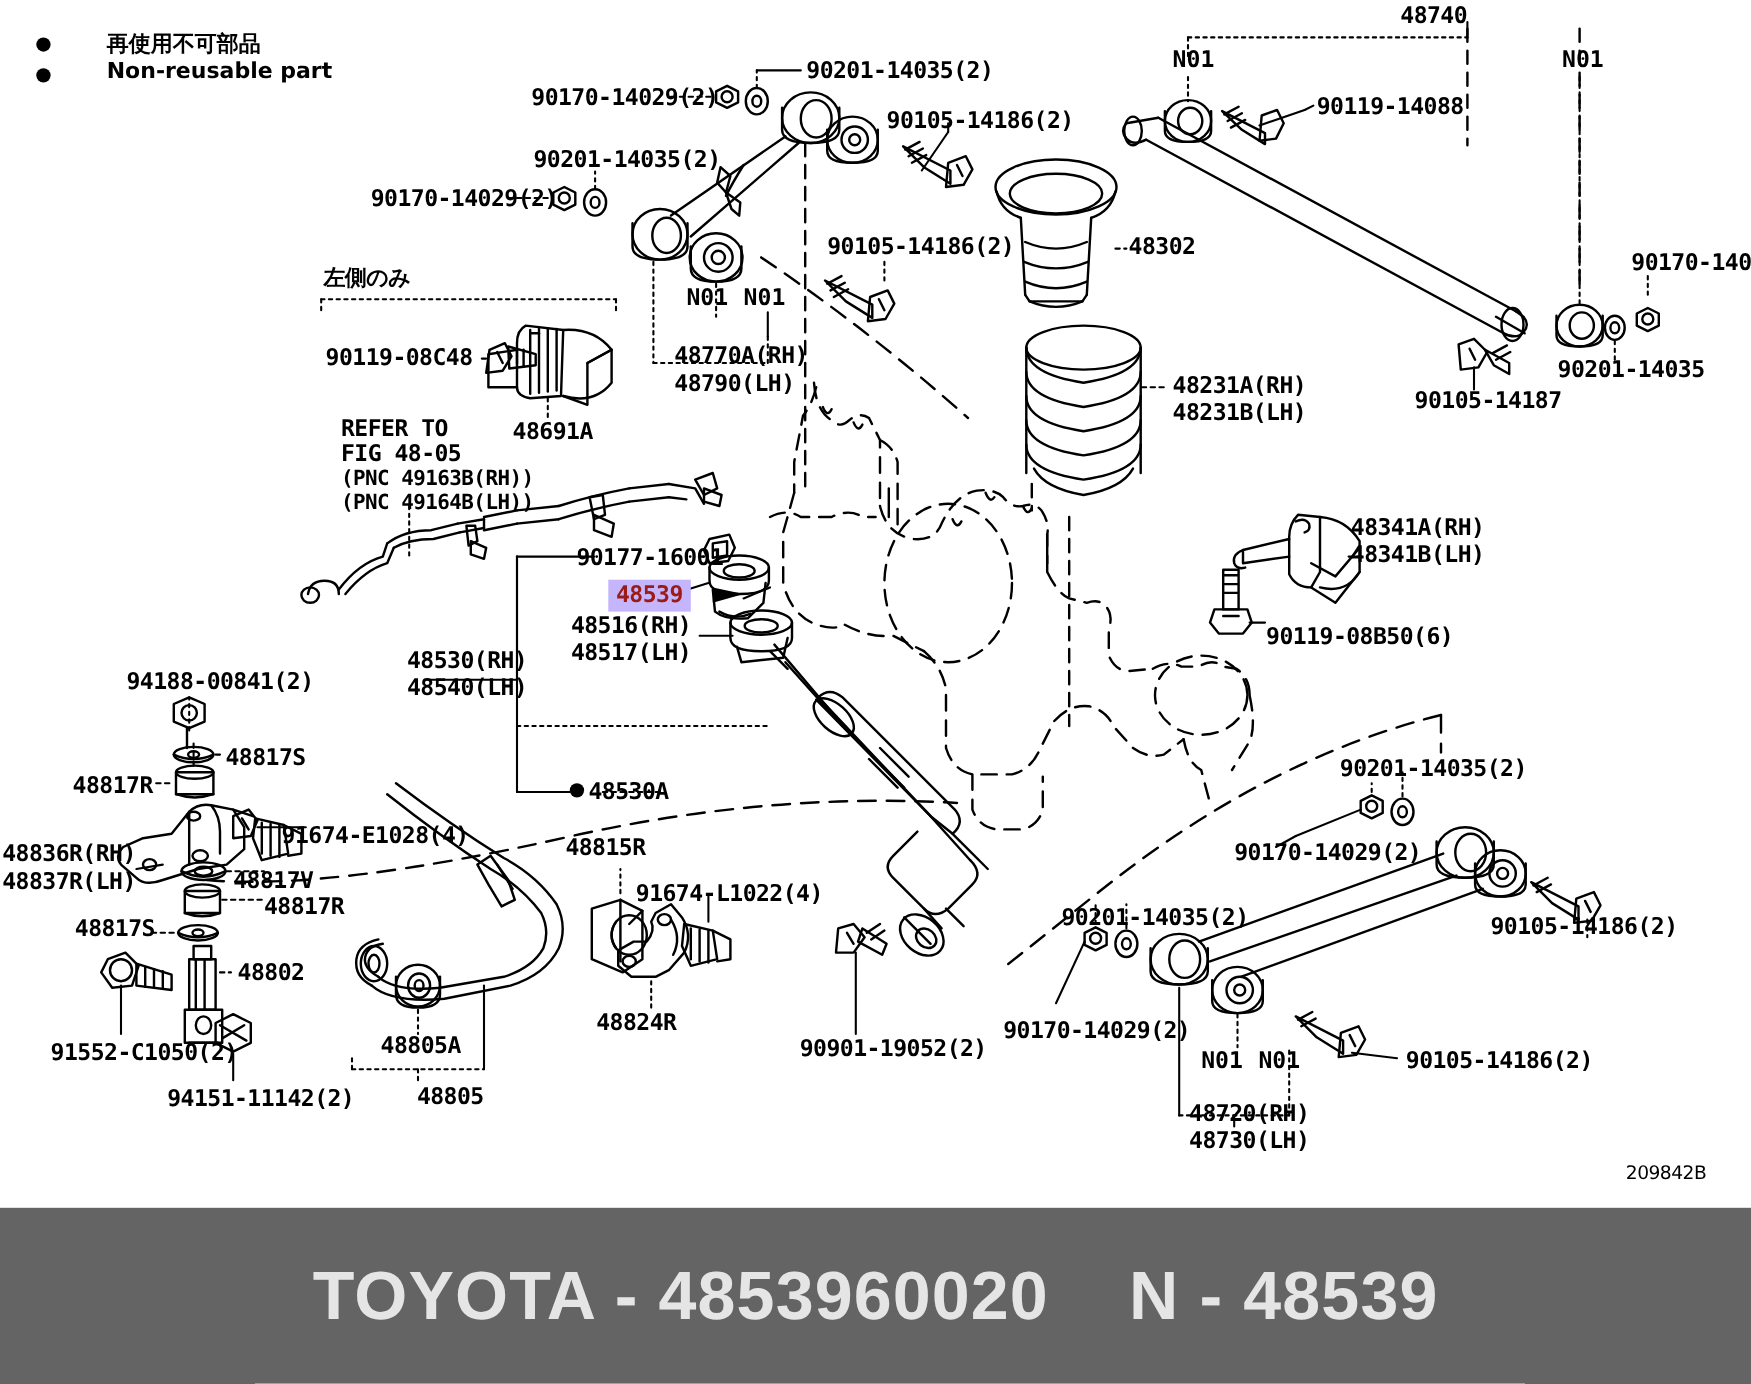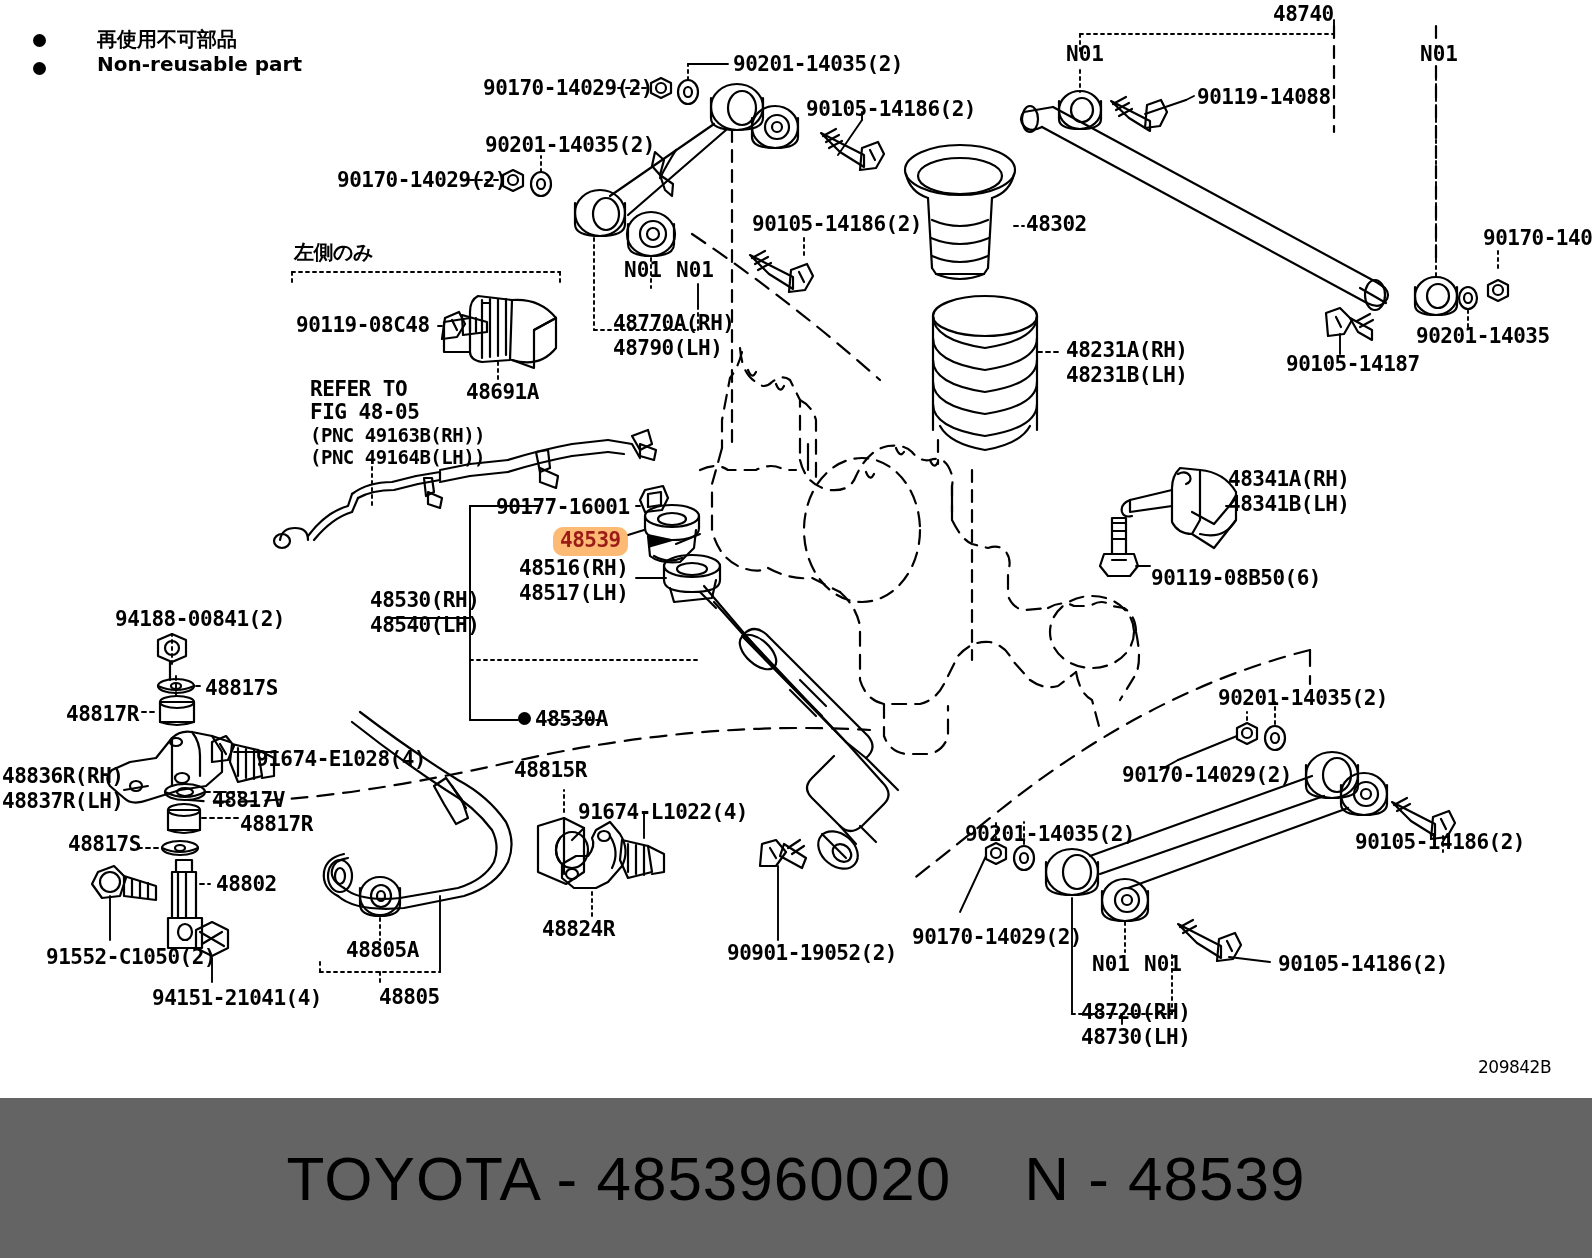--- a/index.html
+++ b/index.html
@@ -20,37 +20,37 @@
   }
   .lbl.sm{font-size:19px;line-height:23px;}
   .lbl.n01{font-size:21px;font-weight:bold;letter-spacing:0px;}
   .lbl.jp{font-family:"DejaVu Sans","Liberation Sans",sans-serif;font-size:20px;font-weight:bold;}
   .lbl.legend{font-family:"DejaVu Sans","Liberation Sans",sans-serif;font-size:20px;font-weight:bold;letter-spacing:0;margin-left:41px;}
   .lbl.note{font-family:"DejaVu Sans","Liberation Sans",sans-serif;font-size:18px;font-weight:normal;letter-spacing:0;}
   .lbl.notejp{font-family:"DejaVu Sans","Liberation Sans",sans-serif;font-size:19px;font-weight:bold;letter-spacing:0;}
   .lbl.figcode{font-family:"DejaVu Sans","Liberation Sans",sans-serif;font-size:17px;font-weight:normal;}
 
   .hl{
-    background:#fdba74;color:#9B1B17;
-    padding:1px 7px 3px 7px;display:inline-block;border-radius:10px;
+    background:#c4b5fd;color:#9B1B17;
+    padding:1px 7px 3px 7px;display:inline-block;
   }
 
   .bullet{
     position:absolute;width:13px;height:13px;border-radius:50%;
     background:#000;
   }
 
   
   #banner{
     position:absolute;left:0;top:1098px;width:1592px;height:160px;
     background:#646464;display:flex;align-items:center;justify-content:center;
   }
   #banner .btxt{
     font-family:"Liberation Sans","DejaVu Sans",sans-serif;
-    font-size:62px;font-weight:normal;color:#000000;letter-spacing:1px;
+    font-size:62px;font-weight:bold;color:#e5e5e5;letter-spacing:1px;
     white-space:pre;
   }
 </style>
 </head>
 <body>
 
 <div id="root">
 
   <svg id="diagram" viewBox="0 0 1592 1098">
     <g fill="none" stroke="#000" stroke-width="2.2" stroke-linejoin="round" stroke-linecap="round">
@@ -645,21 +645,21 @@
 
   <div class="lbl jp" style="left:294px;top:240px;">左側のみ</div>
   <div class="lbl" style="left:296px;top:313px;">90119-08C48</div>
   <div class="lbl" style="left:466px;top:380px;">48691A</div>
 
   <div class="lbl" style="left:310px;top:377px;">REFER TO</div>
   <div class="lbl" style="left:310px;top:400px;">FIG 48-05</div>
   <div class="lbl sm" style="left:310px;top:424px;">(PNC 49163B(RH))</div>
   <div class="lbl sm" style="left:310px;top:446px;">(PNC 49164B(LH))</div>
 
-  <div class="lbl" style="left:496px;top:495px;">90177-16001</div>
+  <div class="lbl" style="left:524px;top:495px;">90177-16001</div>
   <div class="lbl" style="left:553px;top:527px;"><span class="hl">48539</span></div>
   <div class="lbl" style="left:519px;top:556px;">48516(RH)
 48517(LH)</div>
   <div class="lbl" style="left:370px;top:588px;">48530(RH)
 48540(LH)</div>
   <div class="bullet" style="left:518px;top:712px;"></div>
   <div class="lbl" style="left:535px;top:707px;">48530A</div>
 
   <div class="lbl" style="left:1228px;top:467px;">48341A(RH)
 48341B(LH)</div>
@@ -669,21 +669,21 @@
   <div class="lbl" style="left:205px;top:676px;">48817S</div>
   <div class="lbl" style="left:66px;top:702px;">48817R</div>
   <div class="lbl" style="left:256px;top:747px;">91674-E1028(4)</div>
   <div class="lbl" style="left:2px;top:764px;">48836R(RH)
 48837R(LH)</div>
   <div class="lbl" style="left:212px;top:788px;">48817V</div>
   <div class="lbl" style="left:240px;top:812px;">48817R</div>
   <div class="lbl" style="left:68px;top:832px;">48817S</div>
   <div class="lbl" style="left:216px;top:872px;">48802</div>
   <div class="lbl" style="left:46px;top:945px;">91552-C1050(2)</div>
-  <div class="lbl" style="left:152px;top:986px;">94151-21041(4)</div>
+  <div class="lbl" style="left:152px;top:986px;">94151-11142(2)</div>
 
   <div class="lbl" style="left:346px;top:938px;">48805A</div>
   <div class="lbl" style="left:379px;top:985px;">48805</div>
   <div class="lbl" style="left:514px;top:758px;">48815R</div>
   <div class="lbl" style="left:578px;top:800px;">91674-L1022(4)</div>
   <div class="lbl" style="left:542px;top:917px;">48824R</div>
   <div class="lbl" style="left:727px;top:941px;">90901-19052(2)</div>
 
   <div class="lbl" style="left:1218px;top:686px;">90201-14035(2)</div>
   <div class="lbl" style="left:1122px;top:763px;">90170-14029(2)</div>

